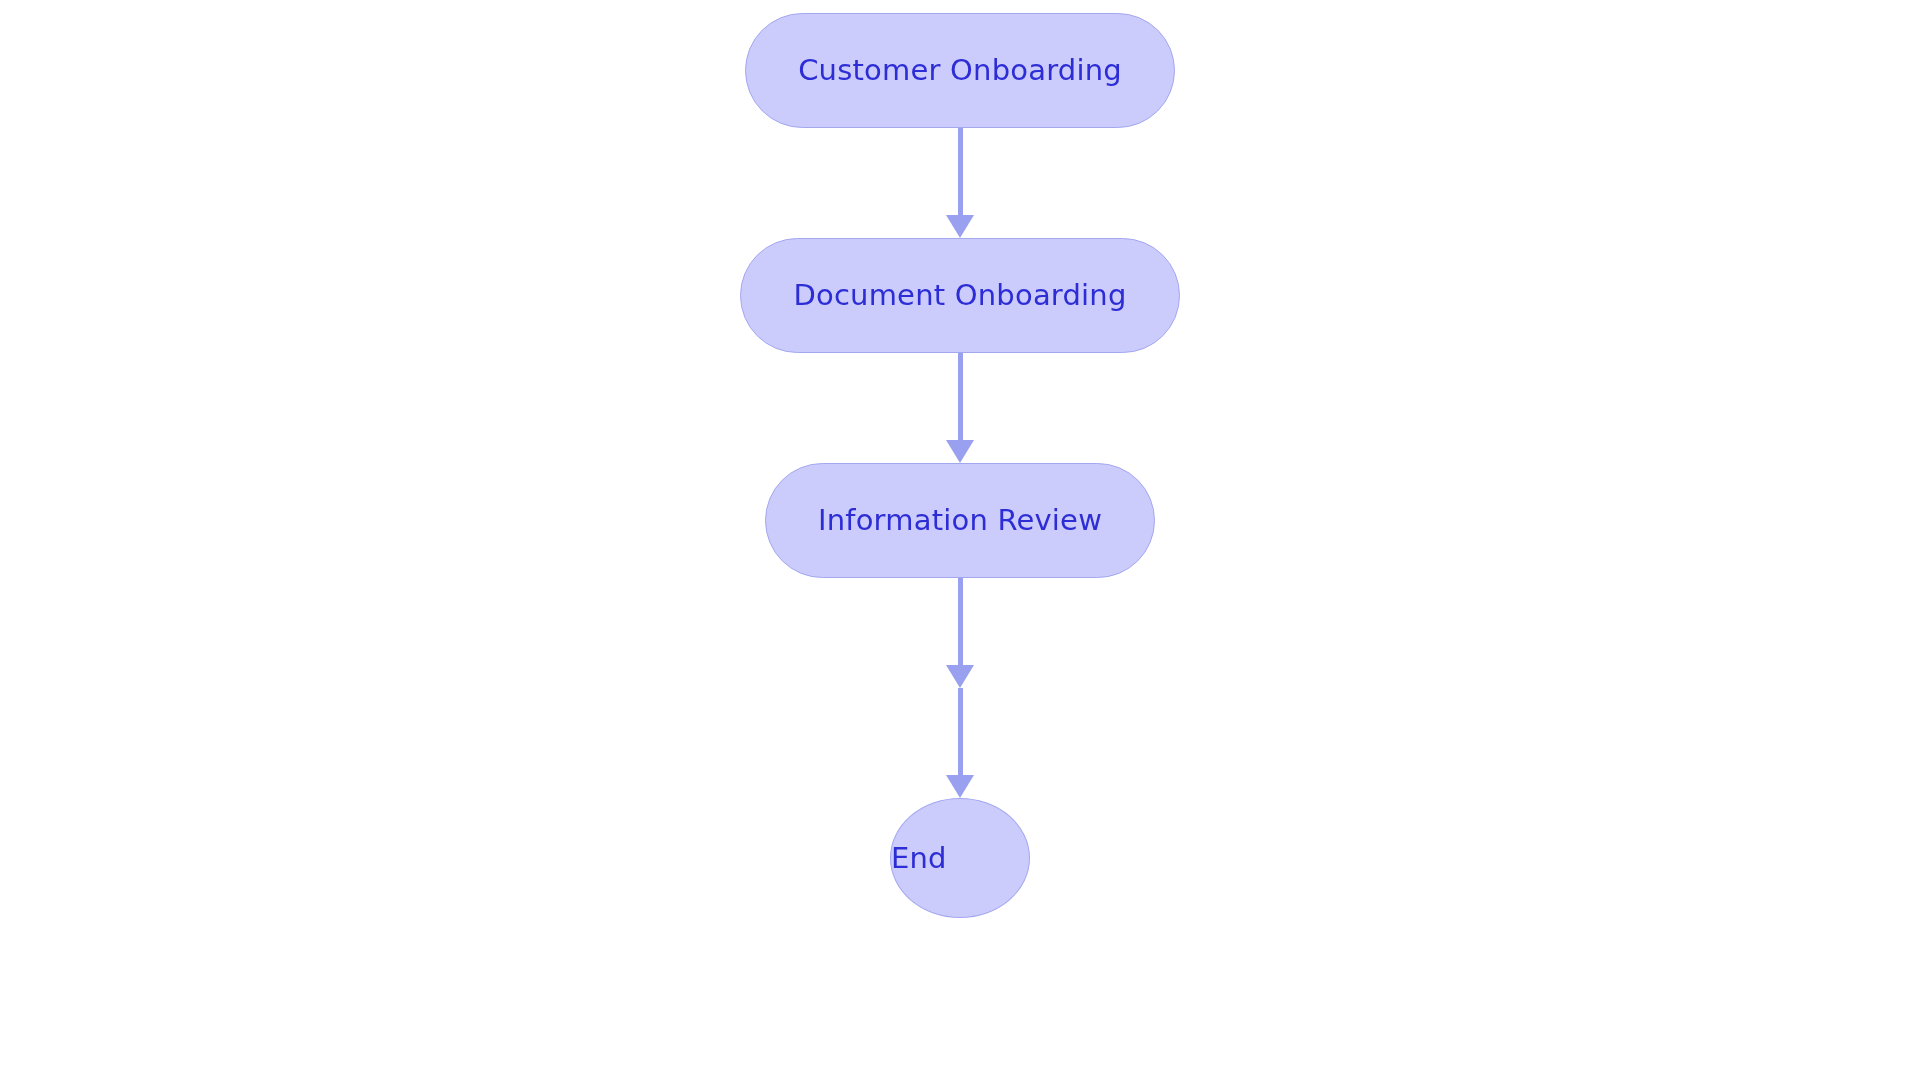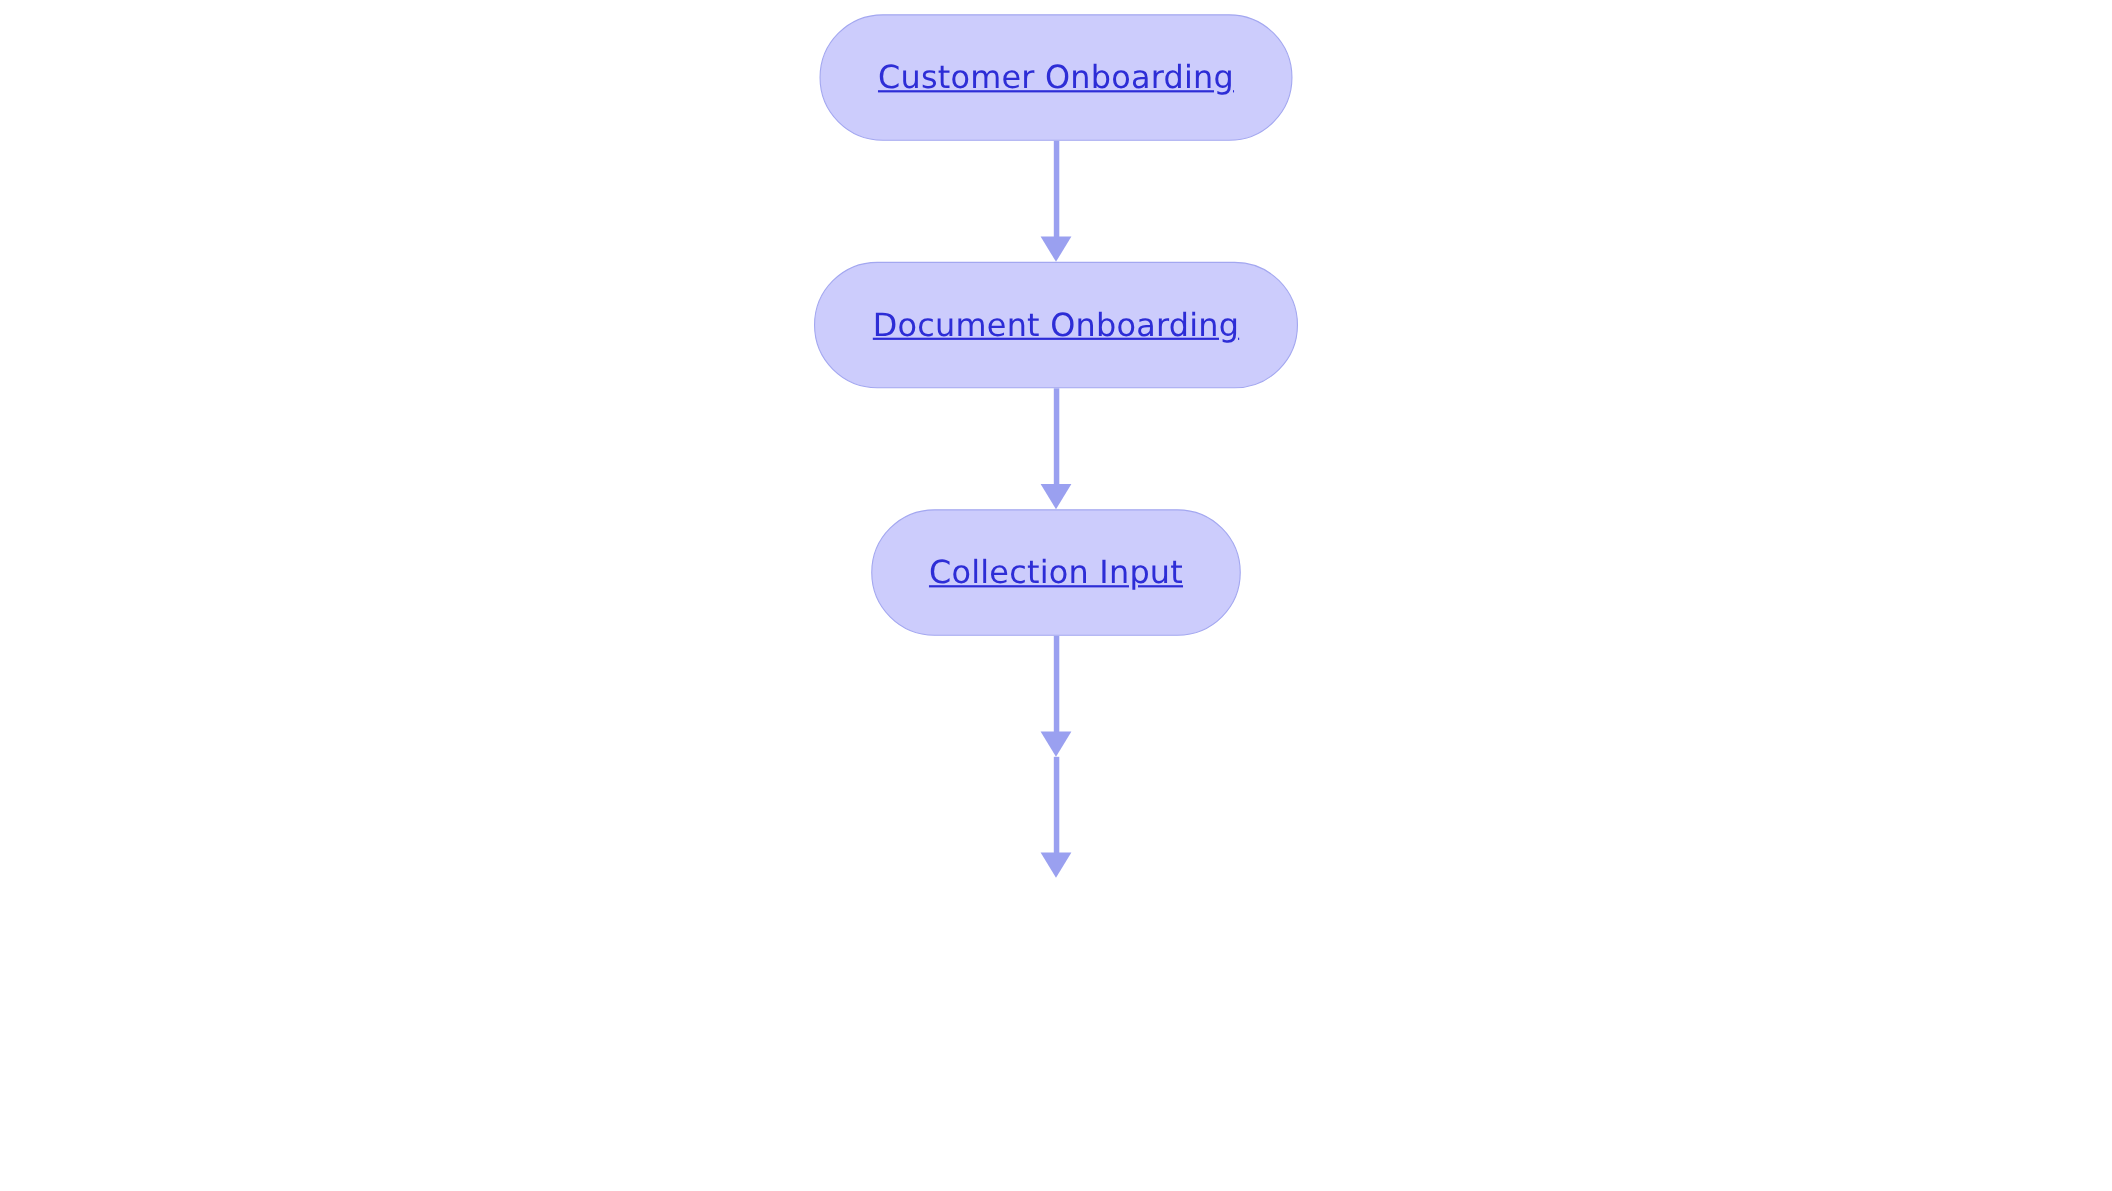--- a/index.html
+++ b/index.html
@@ -41,21 +41,20 @@
     align-items: center;
     justify-content: flex-start;
     background: #ccccfc;
     border: 1.6px solid #a3a7f0;
     color: #2d2dd6;
     font-size: 29px;
     font-weight: 400;
     letter-spacing: 0.2px;
     white-space: nowrap;
     line-height: 1;
-    text-decoration: underline;
   }
 
   .node.pill {
     height: 115px;
     border-radius: 60px;
     padding: 0 52px;
   }
 
   .node.ellipse {
     width: 140px;
@@ -114,29 +113,32 @@
     <div class="node pill">
       <span>Document Onboarding</span>
     </div>
 
     <div class="connector gap-2">
       <div class="shaft"></div>
       <div class="head"></div>
     </div>
 
     <div class="node pill">
-      <span>Collection Input</span>
+      <span>Information Review</span>
     </div>
 
     <div class="connector gap-3">
       <div class="shaft"></div>
       <div class="head"></div>
     </div>
 
 
     <div class="connector gap-4">
       <div class="shaft"></div>
       <div class="head"></div>
     </div>
 
+    <div class="node ellipse">
+      <span>End</span>
+    </div>
 
   </div>
 </div>
 
 </body></html>

